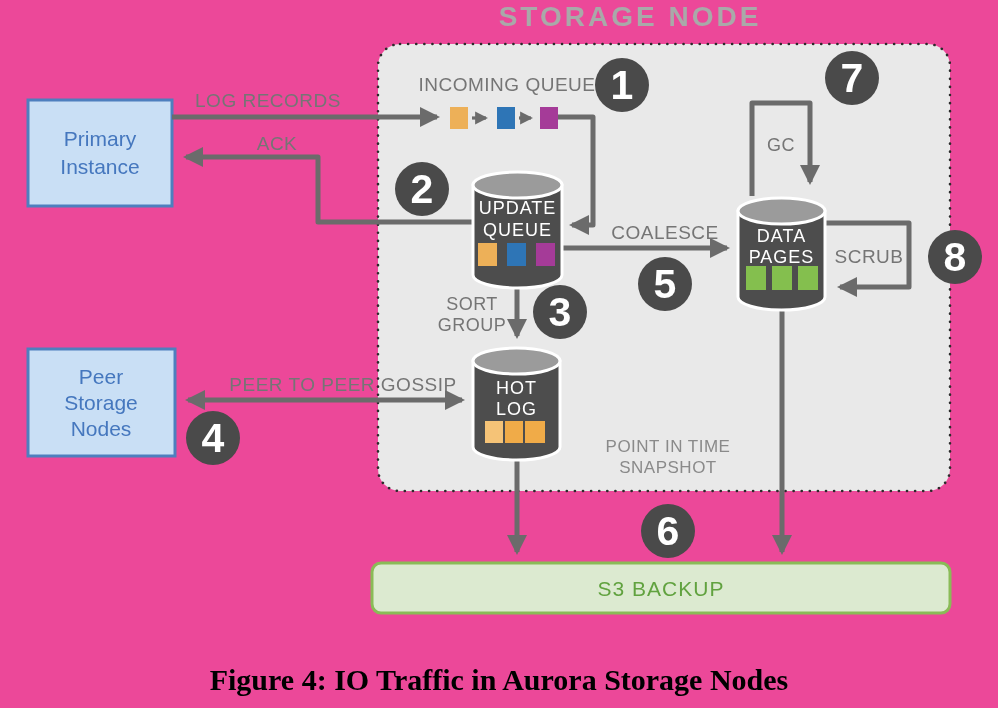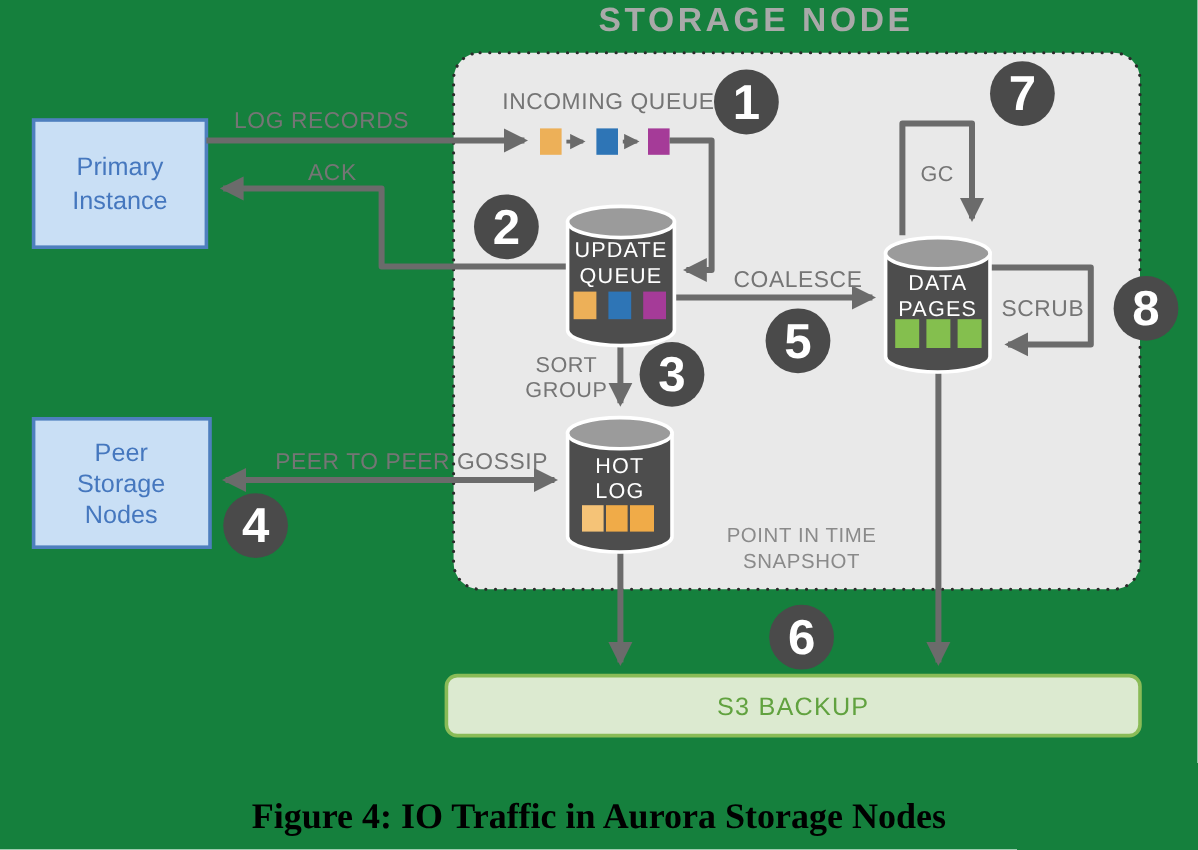--- a/index.html
+++ b/index.html
@@ -1,19 +1,19 @@
 <!DOCTYPE html>
 <html><head>
 <meta charset="utf-8">
 <style>
   html,body{margin:0;padding:0;background:#ffffff;}
   .page{
     position:relative;
     width:998px;height:708px;
-    background:#15803d;
+    background:#ec4899;
     font-family:"Liberation Sans",sans-serif;
   }
   svg text{font-family:"Liberation Sans",sans-serif;}
   svg text.caption{font-family:"Liberation Serif",serif;}
   .lbl{fill:#757575;font-size:19px;letter-spacing:.5px;}
   .lbl-sm{fill:#757575;font-size:18px;letter-spacing:.5px;}
   .lbl-xs{fill:#8a8a8a;font-size:17px;letter-spacing:.5px;}
   .cyl-txt{fill:#ffffff;font-size:18px;letter-spacing:1px;}
   .badge-num{fill:#ffffff;font-size:41px;font-weight:bold;}
   .bluebox-txt{fill:#4577be;font-size:21px;}

